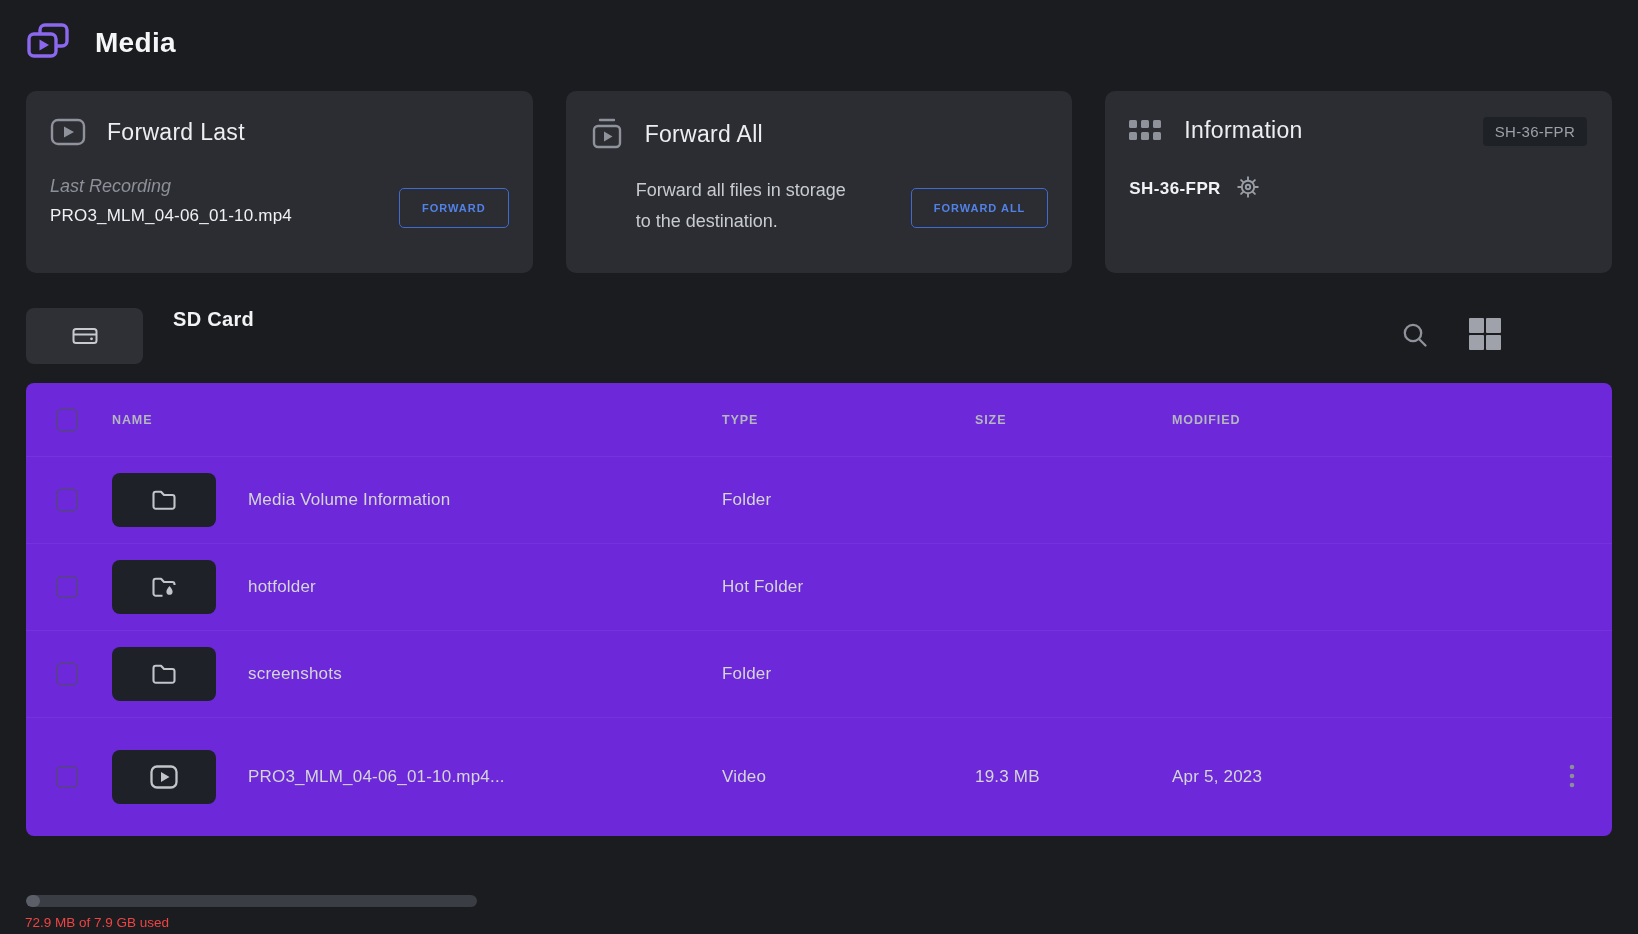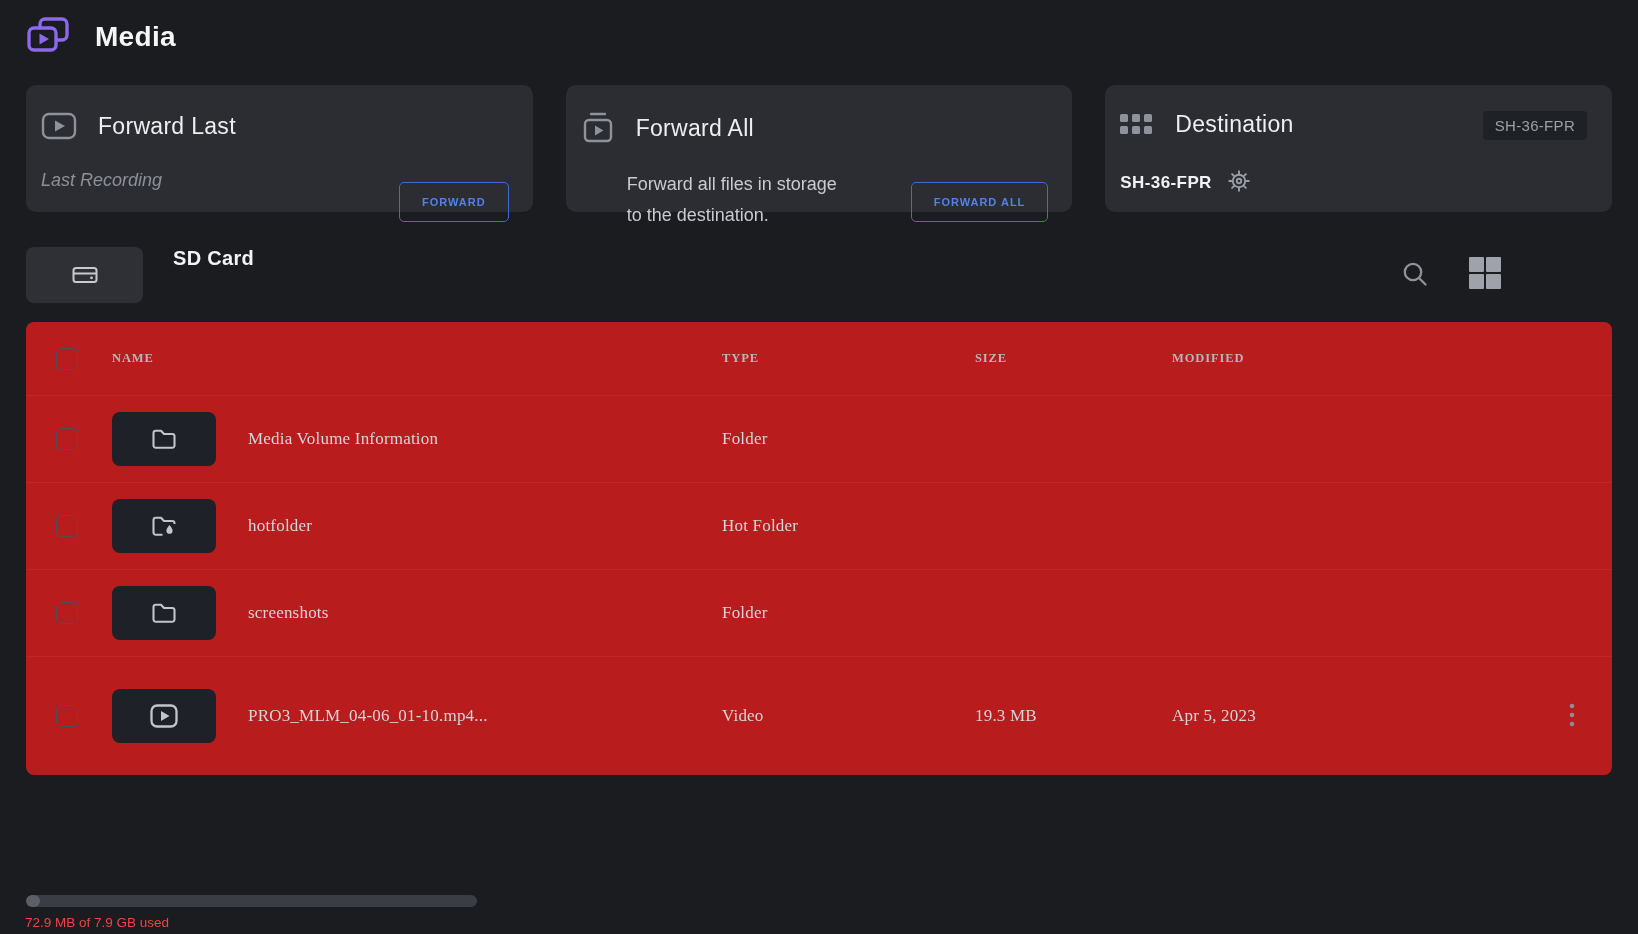--- a/index.html
+++ b/index.html
@@ -6,28 +6,28 @@
   html,body { background:#131416; }
   body {
     width:1638px; height:934px; position:relative;
     background:#1a1c1f;
     font-family:"Liberation Sans", sans-serif;
     color:#e8e9eb; overflow:hidden;
   }
   .icon { display:inline-flex; flex:none; }
 
   
-  .page-header { display:flex; align-items:center; gap:25px; padding:16px 26px 0 26px; }
+  .page-header { display:flex; align-items:center; gap:25px; padding:22px 26px 0 26px; }
   .page-title { font-size:28px; font-weight:700; color:#f5f6f7; letter-spacing:.3px; }
 
   
   .cards { display:flex; gap:33px; margin:27px 26px 0 26px; }
   .card {
-    flex:1 1 0; height:127px; background:#2b2d33; border-radius:10px;
-    padding:26px 15px; position:relative;
+    flex:1 1 0; height:182px; background:#2b2d33; border-radius:10px;
+    padding:26px 24px; position:relative;
   }
   .card-head { display:flex; align-items:center; gap:21px; color:#8f929a; }
   .card-title { font-size:23px; font-weight:500; color:#eceef0; letter-spacing:.3px; }
   .muted-label { font-size:18px; color:#8d9097; margin-top:29px;font-style:italic; }
   .filename { font-size:17px; color:#f0f1f3; margin-top:9px; letter-spacing:.2px; }
   .card-desc { font-size:18px; color:#c8cbd0; line-height:31px; margin-top:24px; max-width:300px;margin-left:46px; }
   .ghost-btn {
     position:absolute; right:24px; top:97px; height:40px; padding:0 22px;
     background:transparent; border:1px solid #3f6ad0; border-radius:5px;
     color:#5282e8; font-family:inherit; font-size:11px; font-weight:700;
@@ -44,21 +44,21 @@
   .source-bar { position:relative; display:flex; align-items:flex-start; margin:35px 26px 0 26px; height:56px; }
   .source-btn {
     width:117px; height:56px; background:#2e3036; border:none; border-radius:8px;
     display:flex; align-items:center; justify-content:center; color:#c7cacf; cursor:pointer;
   }
   .source-title { margin-left:30px; font-size:20px; font-weight:700; color:#f2f3f5; letter-spacing:.3px; }
   .search-btn { position:absolute; right:182px; top:12px; color:#8f929a; cursor:pointer; background:none; border:none; }
   .grid-btn   { position:absolute; right:110px; top:9px;  color:#9fa2aa; cursor:pointer; background:none; border:none; }
 
   
-  .file-table { margin:19px 26px 0 26px; background:#b91c1c; border-radius:8px; overflow:hidden;font-family:Liberation Serif, serif; }
+  .file-table { margin:19px 26px 0 26px; background:#6d28d9; border-radius:8px; overflow:hidden; }
   .tgrid { display:grid; grid-template-columns:86px 610px 253px 197px 1fr 81px; align-items:center; }
   .thead { height:74px; border-bottom:1px solid rgba(255,255,255,.06); }
   .th { font-size:12.5px; font-weight:700; color:#b4b7be; letter-spacing:.9px; }
   .check-cell { padding-left:30px; }
   .checkbox {
     display:block; width:22px; height:22px; border:1.5px solid #4d5058;
     border-radius:5px; background:transparent; cursor:pointer;
   }
   .row { height:87px; border-bottom:1px solid rgba(255,255,255,.05); }
   .row:last-child { height:118px; border-bottom:none; }
@@ -99,20 +99,21 @@
     <div class="card-head">
       <span class="icon">
         <svg width="36" height="30" viewBox="0 0 36 30" fill="none" stroke="currentColor" stroke-width="2.4" stroke-linejoin="round">
           <rect x="2" y="3" width="32" height="24" rx="6"></rect>
           <path d="M14 9.5 L14 20.5 L24 15 Z" fill="currentColor" stroke="none"></path>
         </svg>
       </span>
       <span class="card-title">Forward Last</span>
     </div>
     <div class="muted-label">Last Recording</div>
+    <div class="filename">PRO3_MLM_04-06_01-10.mp4</div>
     <button class="ghost-btn">FORWARD</button>
   </div>
 
   <div class="card">
     <div class="card-head">
       <span class="icon">
         <svg width="34" height="34" viewBox="0 0 34 34" fill="none" stroke="currentColor" stroke-width="2.4" stroke-linejoin="round" stroke-linecap="round">
           <path d="M10 3 L24 3"></path>
           <rect x="4" y="9" width="26" height="21" rx="4"></rect>
           <path d="M14 14.5 L14 24.5 L22.5 19.5 Z" fill="currentColor" stroke="none"></path>
@@ -132,21 +133,21 @@
       <span class="icon">
         <svg width="34" height="22" viewBox="0 0 34 22" fill="#8f929a">
           <rect x="0" y="0" width="8" height="8" rx="1.5"></rect>
           <rect x="12" y="0" width="8" height="8" rx="1.5"></rect>
           <rect x="24" y="0" width="8" height="8" rx="1.5"></rect>
           <rect x="0" y="12" width="8" height="8" rx="1.5"></rect>
           <rect x="12" y="12" width="8" height="8" rx="1.5"></rect>
           <rect x="24" y="12" width="8" height="8" rx="1.5"></rect>
         </svg>
       </span>
-      <span class="card-title">Destination</span>
+      <span class="card-title">Information</span>
     </div>
     <span class="dest-badge">SH-36-FPR</span>
     <div class="dest-value-row">
       <span class="dest-value">SH-36-FPR</span>
       <button class="kebab" style="padding:0;color:#9a9da4">
         <span class="icon">
           <svg width="24" height="24" viewBox="0 0 24 24" fill="none" stroke="currentColor" stroke-width="1.9" stroke-linecap="round">
             <circle cx="12" cy="12" r="6.2"></circle>
             <circle cx="12" cy="12" r="2.2"></circle>
             <path d="M12 2.2 L12 5.2 M12 18.8 L12 21.8 M2.2 12 L5.2 12 M18.8 12 L21.8 12 M5.1 5.1 L7.2 7.2 M16.8 16.8 L18.9 18.9 M18.9 5.1 L16.8 7.2 M7.2 16.8 L5.1 18.9"></path>

